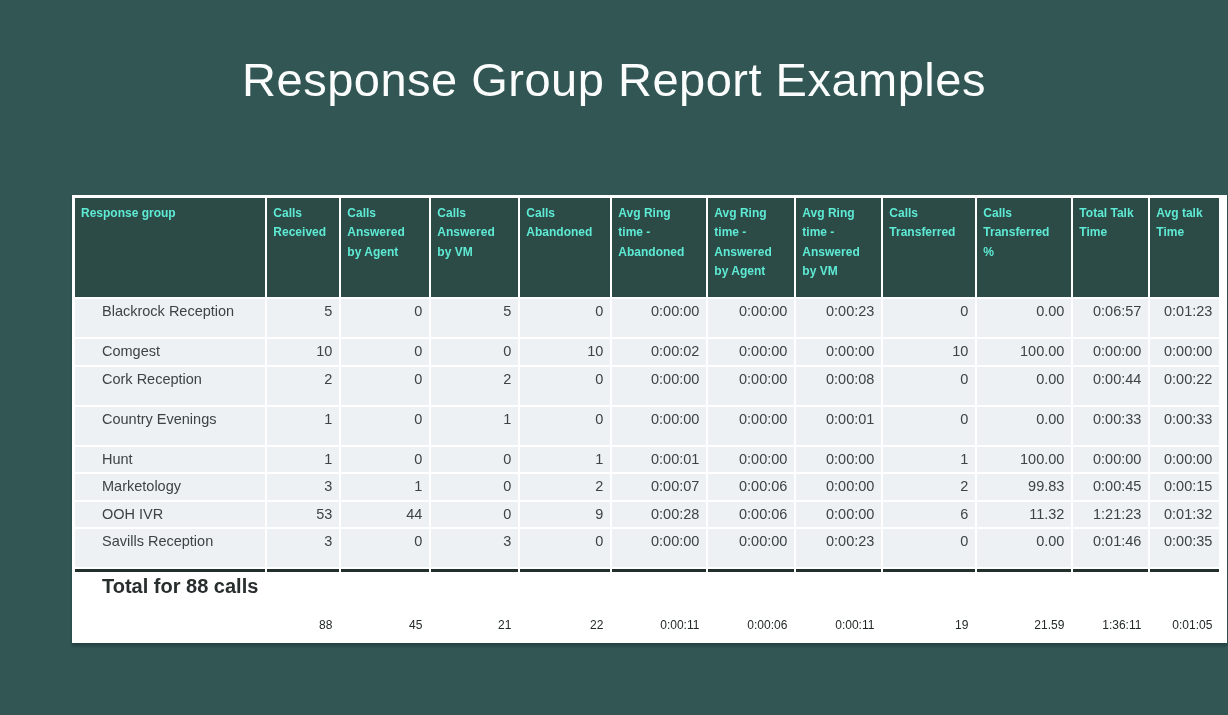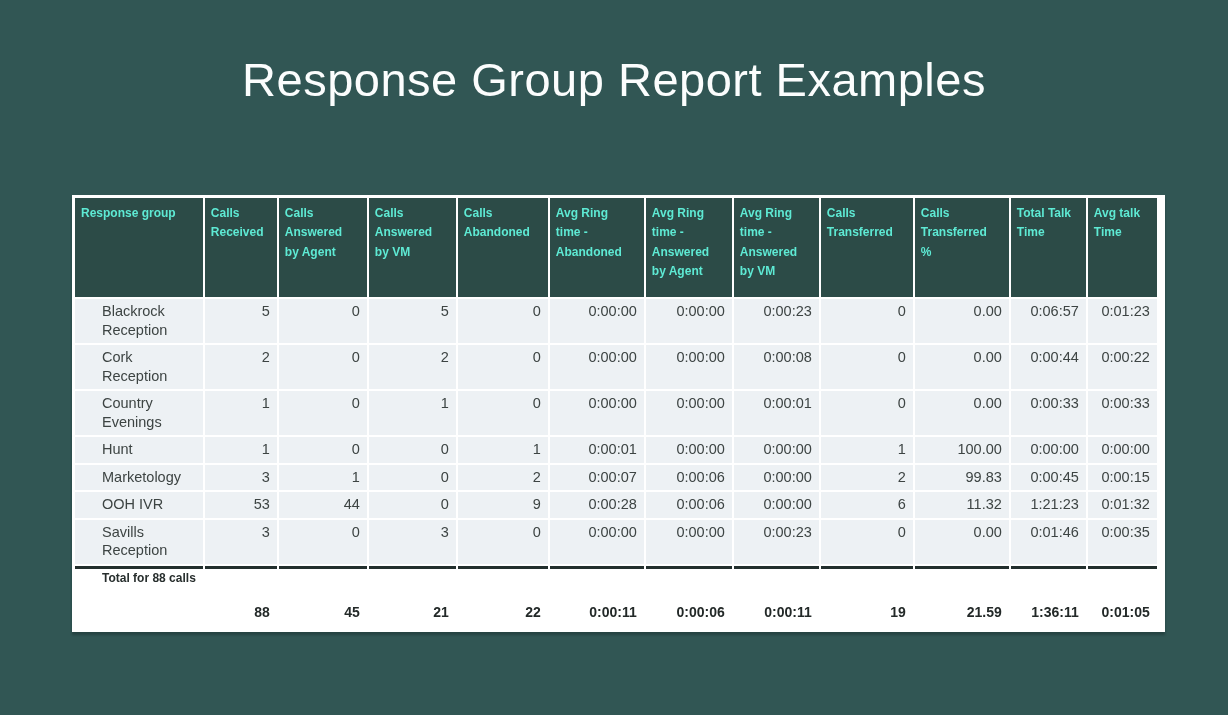--- a/index.html
+++ b/index.html
@@ -60,30 +60,30 @@
   table.report td.group-cell { text-align: left; padding-left: 27px; }
   table.report tr.one-line td { height: 23px; }
   table.report tr.two-line td { height: 38px; }
 
   
   table.report tr.footer-label td {
     background: #ffffff;
     border-top: 3px solid #222f2d;
     font-weight: bold;
     color: #272e2d;
-    font-size: 12px;
+    font-size: 20px;
     height: 20px;
     padding-top: 2px;
   }
   table.report tr.footer-label td.group-cell { white-space: nowrap; overflow: visible; }
   table.report tr.footer-values td {
     background: #ffffff;
-    font-weight: bold;
+    font-weight: normal;
     color: #232928;
-    font-size: 14px;
+    font-size: 12px;
     padding: 12px 7px 6px 6px;
   }
 </style>
 </head>
 <body>
 
 <div class="slide">
   <div class="slide-title">Response Group Report Examples</div>
 
   <div class="table-wrap">
@@ -126,20 +126,34 @@
             <td class="num">5</td>
             <td class="num">0</td>
             <td class="num">0:00:00</td>
             <td class="num">0:00:00</td>
             <td class="num">0:00:23</td>
             <td class="num">0</td>
             <td class="num">0.00</td>
             <td class="num">0:06:57</td>
             <td class="num">0:01:23</td>
           </tr>
+          <tr class="one-line">
+            <td class="group-cell">Comgest</td>
+            <td class="num">10</td>
+            <td class="num">0</td>
+            <td class="num">0</td>
+            <td class="num">10</td>
+            <td class="num">0:00:02</td>
+            <td class="num">0:00:00</td>
+            <td class="num">0:00:00</td>
+            <td class="num">10</td>
+            <td class="num">100.00</td>
+            <td class="num">0:00:00</td>
+            <td class="num">0:00:00</td>
+          </tr>
           <tr class="two-line">
             <td class="group-cell">Cork Reception</td>
             <td class="num">2</td>
             <td class="num">0</td>
             <td class="num">2</td>
             <td class="num">0</td>
             <td class="num">0:00:00</td>
             <td class="num">0:00:00</td>
             <td class="num">0:00:08</td>
             <td class="num">0</td>

